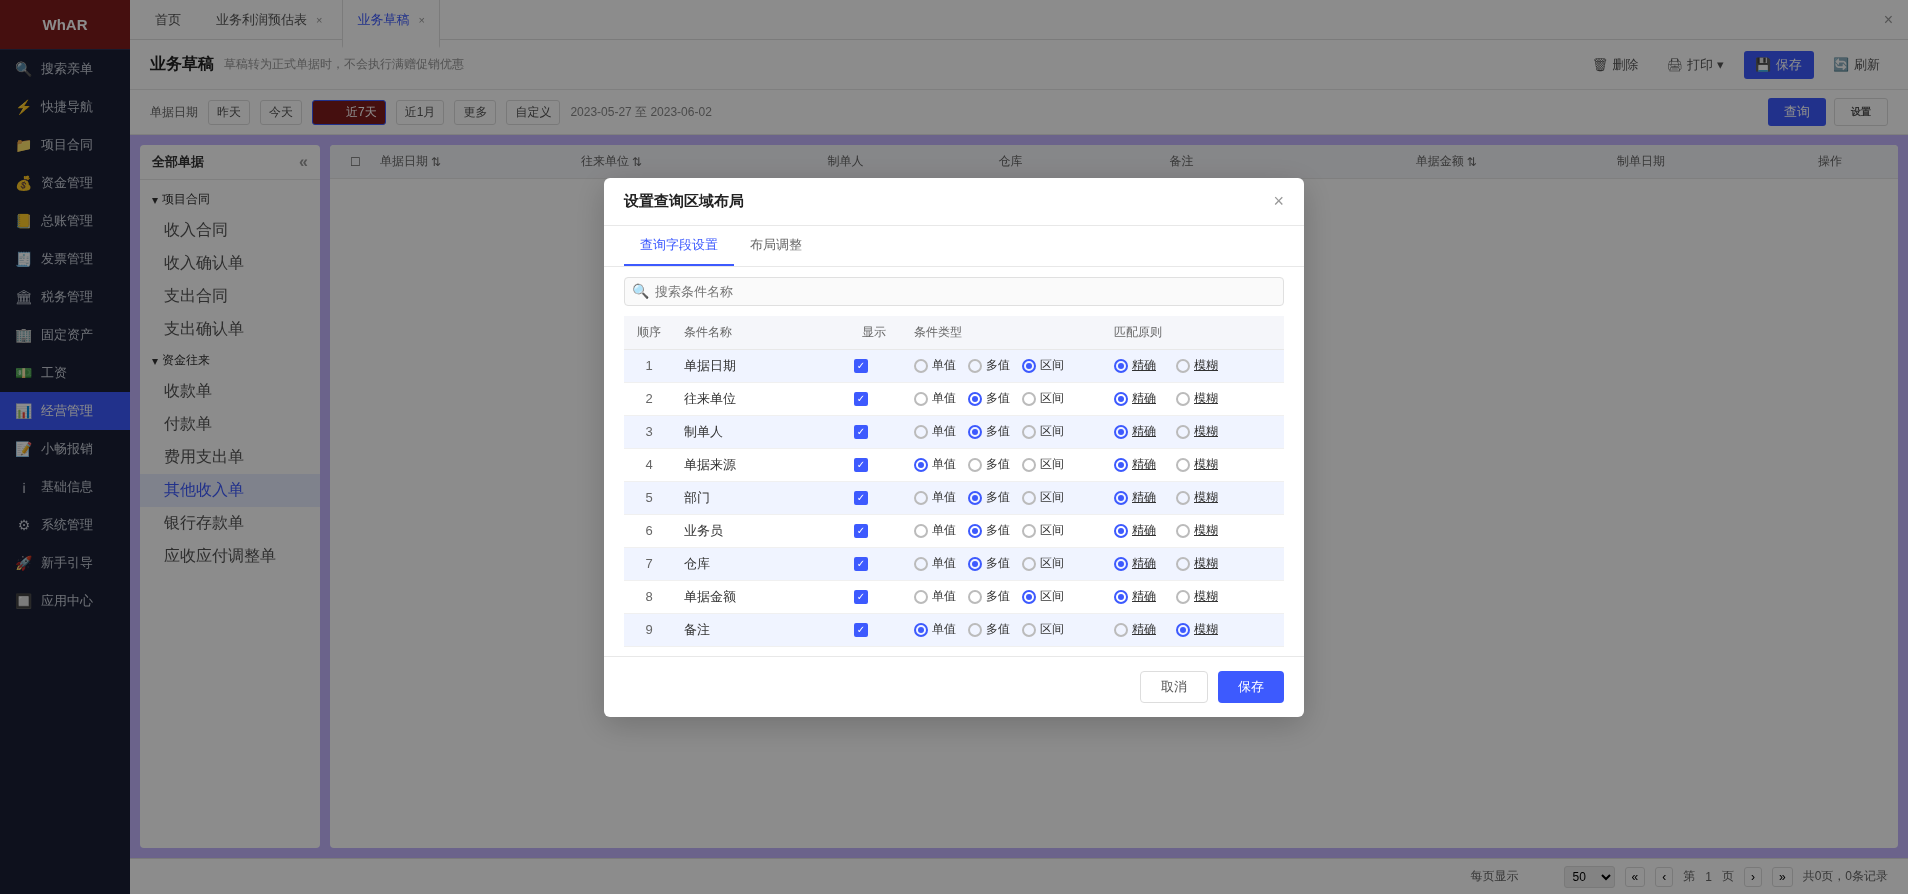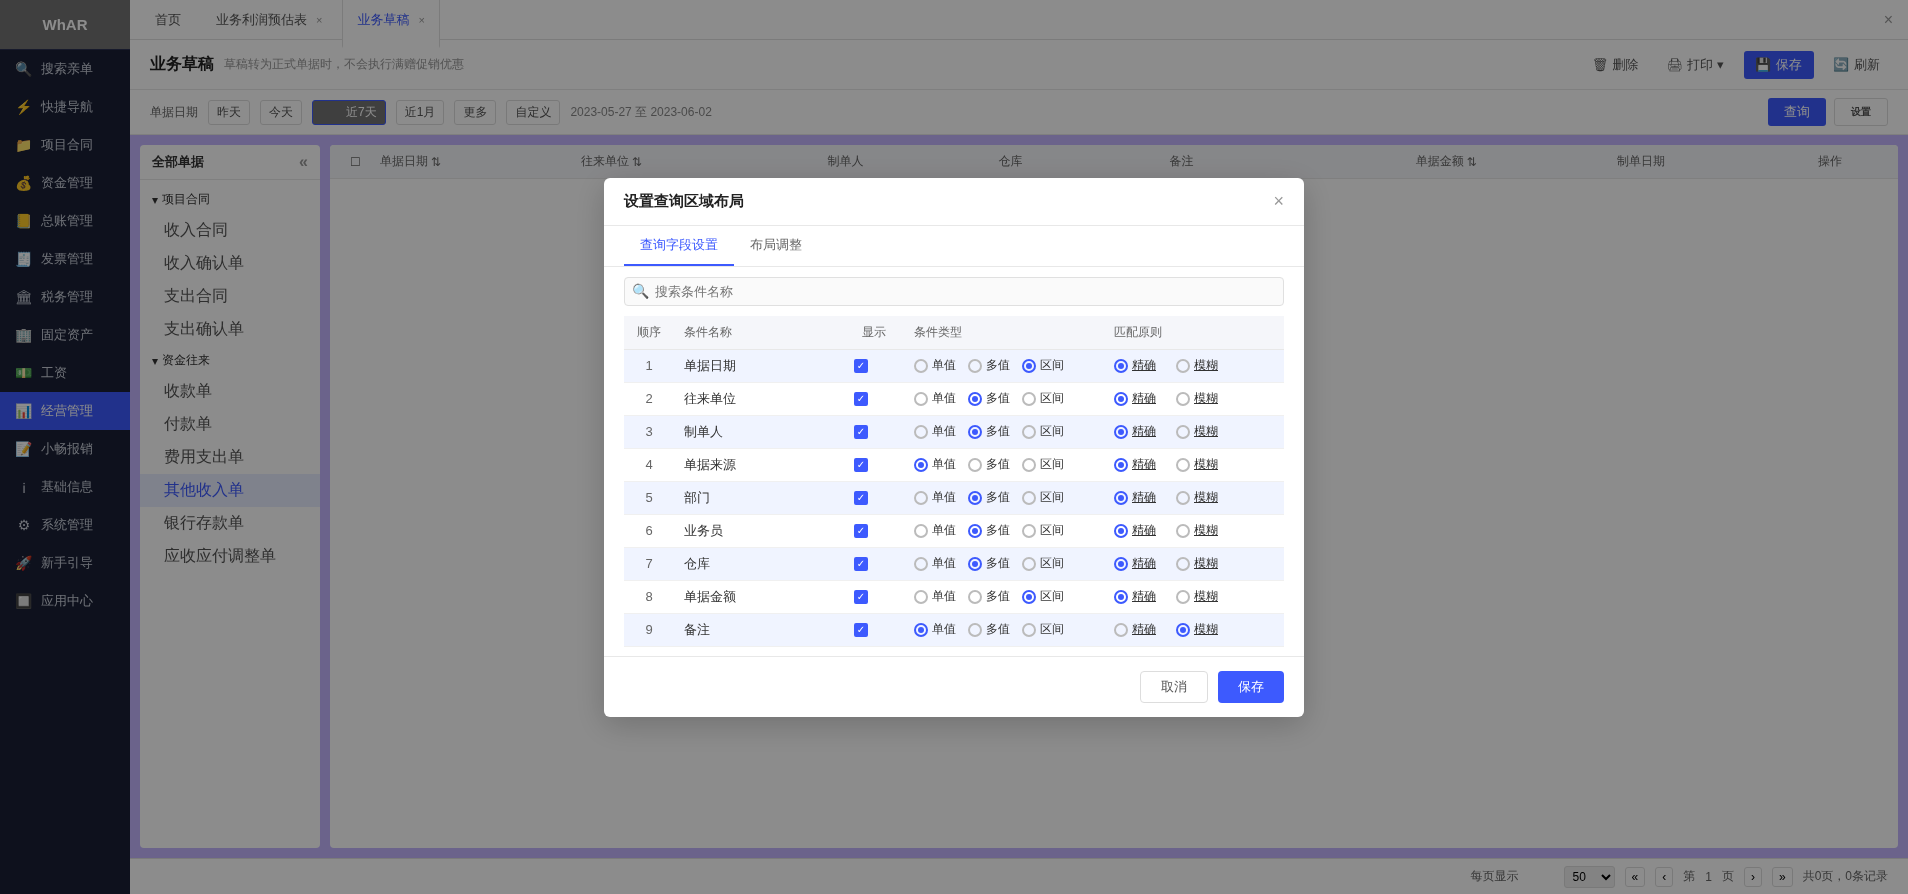--- a/index.html
+++ b/index.html
@@ -1,20 +1,20 @@
 <!DOCTYPE html>
 <html><head>
   <meta charset="utf-8">
   <style>
     * { box-sizing: border-box; margin: 0; padding: 0; }
     body { font-family: 'Microsoft YaHei', Arial, sans-serif; font-size: 13px; background: #f0f2f5; color: #333; width: 1908px; height: 894px; overflow: hidden; display: flex; }
 
     
     .sidebar { width: 130px; background: #1a2035; color: #c8cdd8; height: 894px; flex-shrink: 0; display: flex; flex-direction: column; }
-    .sidebar-logo { height: 50px; display: flex; align-items: center; justify-content: center; background: #737373; border-bottom: 1px solid #2a3150; }
+    .sidebar-logo { height: 50px; display: flex; align-items: center; justify-content: center; background: #7f1d1d; border-bottom: 1px solid #2a3150; }
     .sidebar-logo-text { color: #fff; font-size: 15px; font-weight: bold; }
     .sidebar-item { display: flex; align-items: center; padding: 10px 15px; cursor: pointer; gap: 8px; font-size: 13px; }
     .sidebar-item.active { background: #3d5afe; color: #fff; }
     .sidebar-icon { width: 18px; height: 18px; display: flex; align-items: center; justify-content: center; font-size: 14px; }
 
     
     .main { flex: 1; display: flex; flex-direction: column; height: 894px; overflow: hidden; }
 
     
     .tabs-bar { background: #fff; border-bottom: 1px solid #e0e0e0; display: flex; align-items: center; padding: 0 10px; height: 40px; gap: 5px; position: relative; }
@@ -29,21 +29,21 @@
     .page-title { font-size: 16px; font-weight: bold; color: #222; }
     .page-subtitle { font-size: 12px; color: #999; }
     .header-actions { display: flex; align-items: center; gap: 12px; }
     .header-btn { display: flex; align-items: center; gap: 4px; cursor: pointer; font-size: 13px; color: #555; padding: 4px 8px; border-radius: 3px; }
     .header-btn.primary { background: #3d5afe; color: #fff; padding: 5px 12px; }
 
     
     .filter-bar { background: #fff; padding: 8px 20px; display: flex; align-items: center; gap: 10px; border-bottom: 1px solid #e8e8e8; flex-wrap: wrap; }
     .filter-label { font-size: 12px; color: #666; }
     .filter-btn { padding: 3px 8px; border-radius: 3px; border: 1px solid #ddd; font-size: 12px; cursor: pointer; background: #fff; color: #555; }
-    .filter-btn.active { background: #737373; color: #fff; border-color: #3d5afe; padding-left: 33px; }
+    .filter-btn.active { background: #7f1d1d; color: #fff; border-color: #3d5afe; padding-left: 33px; }
     .filter-date { font-size: 12px; color: #888; }
     .filter-actions { margin-left: auto; display: flex; gap: 8px; }
     .search-btn { background: #3d5afe; color: #fff; border: none; padding: 5px 16px; border-radius: 3px; cursor: pointer; font-size: 13px; }
     .set-btn { background: #fff; color: #555; border: 1px solid #ddd; padding: 5px 16px; border-radius: 3px; cursor: pointer; font-size: 10px; font-weight: bold; }
 
     
     .content { flex: 1; background: #c4b5fd; padding: 10px; overflow: auto; }
 
     
     .content-layout { display: flex; height: 100%; gap: 10px; }

